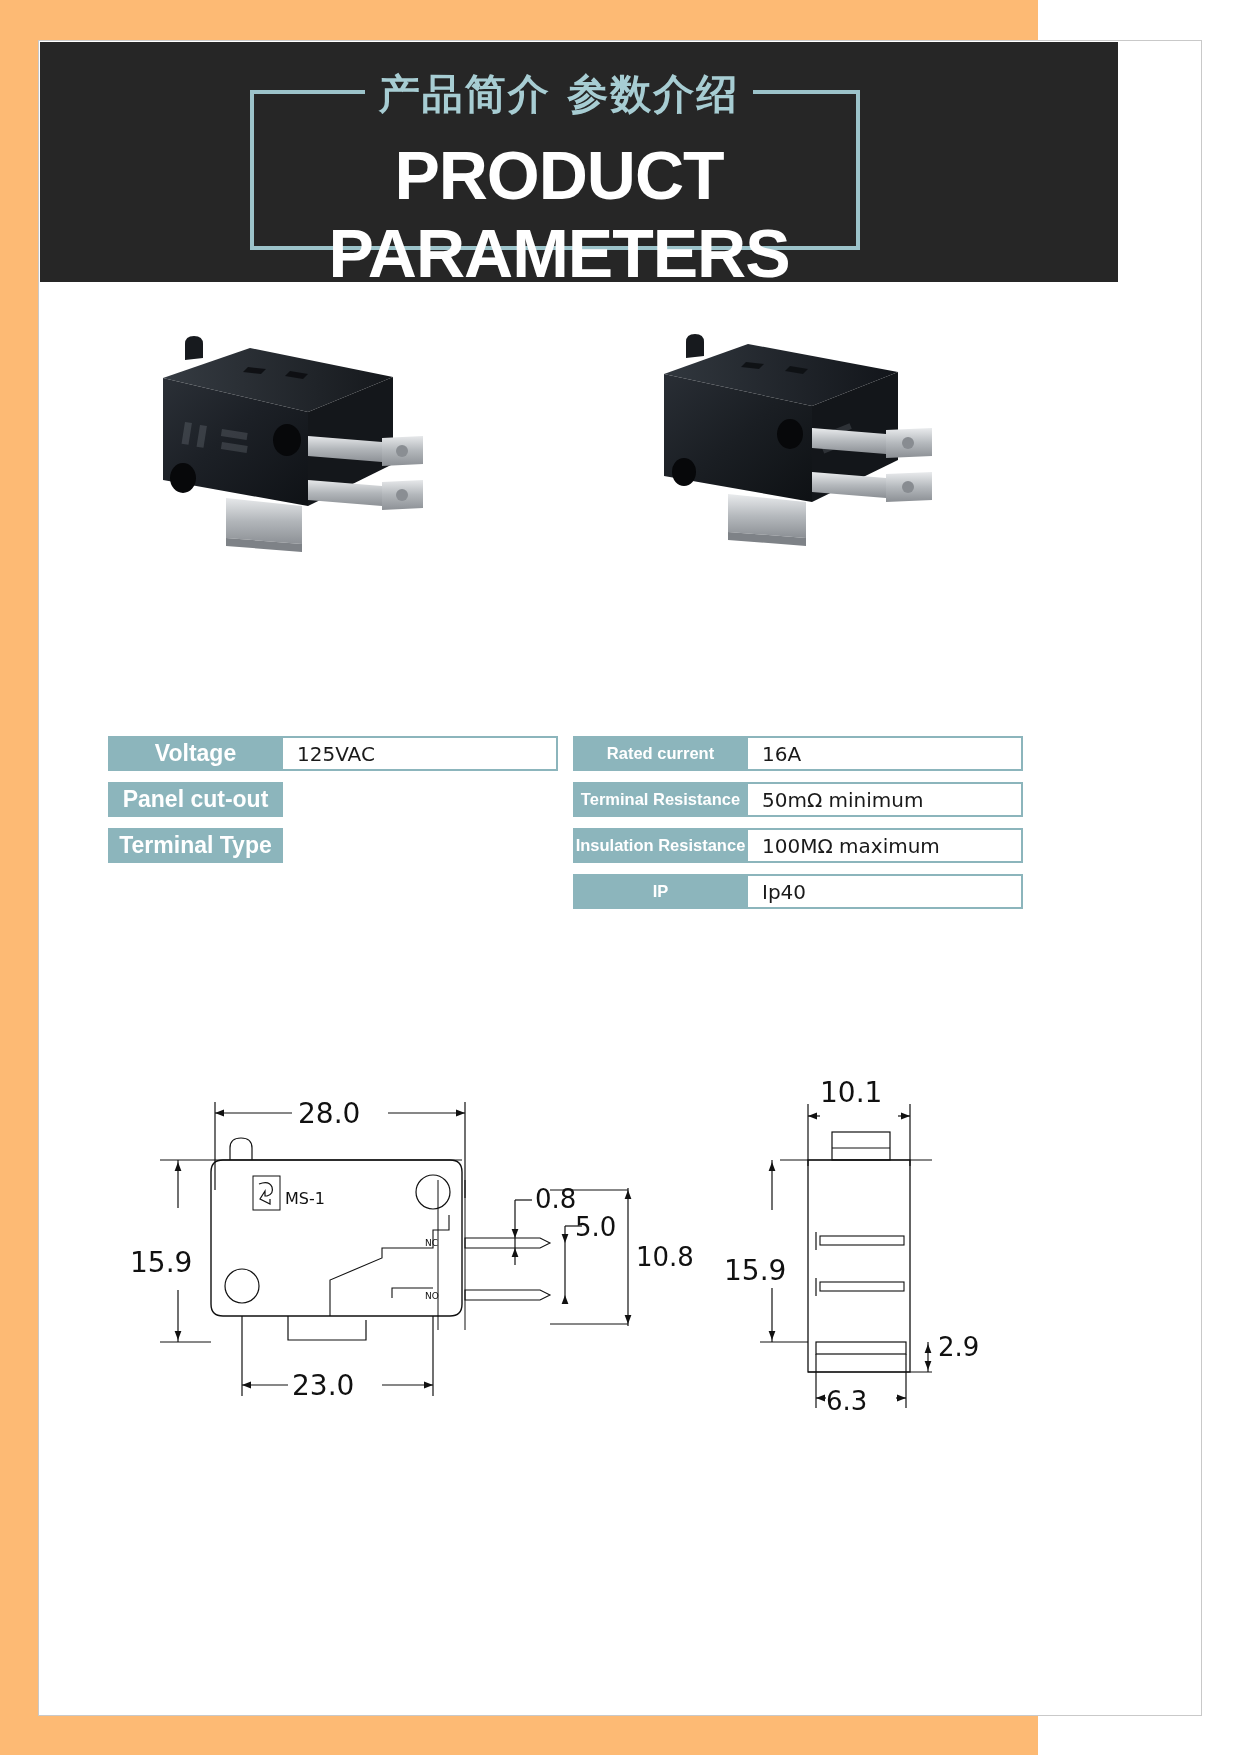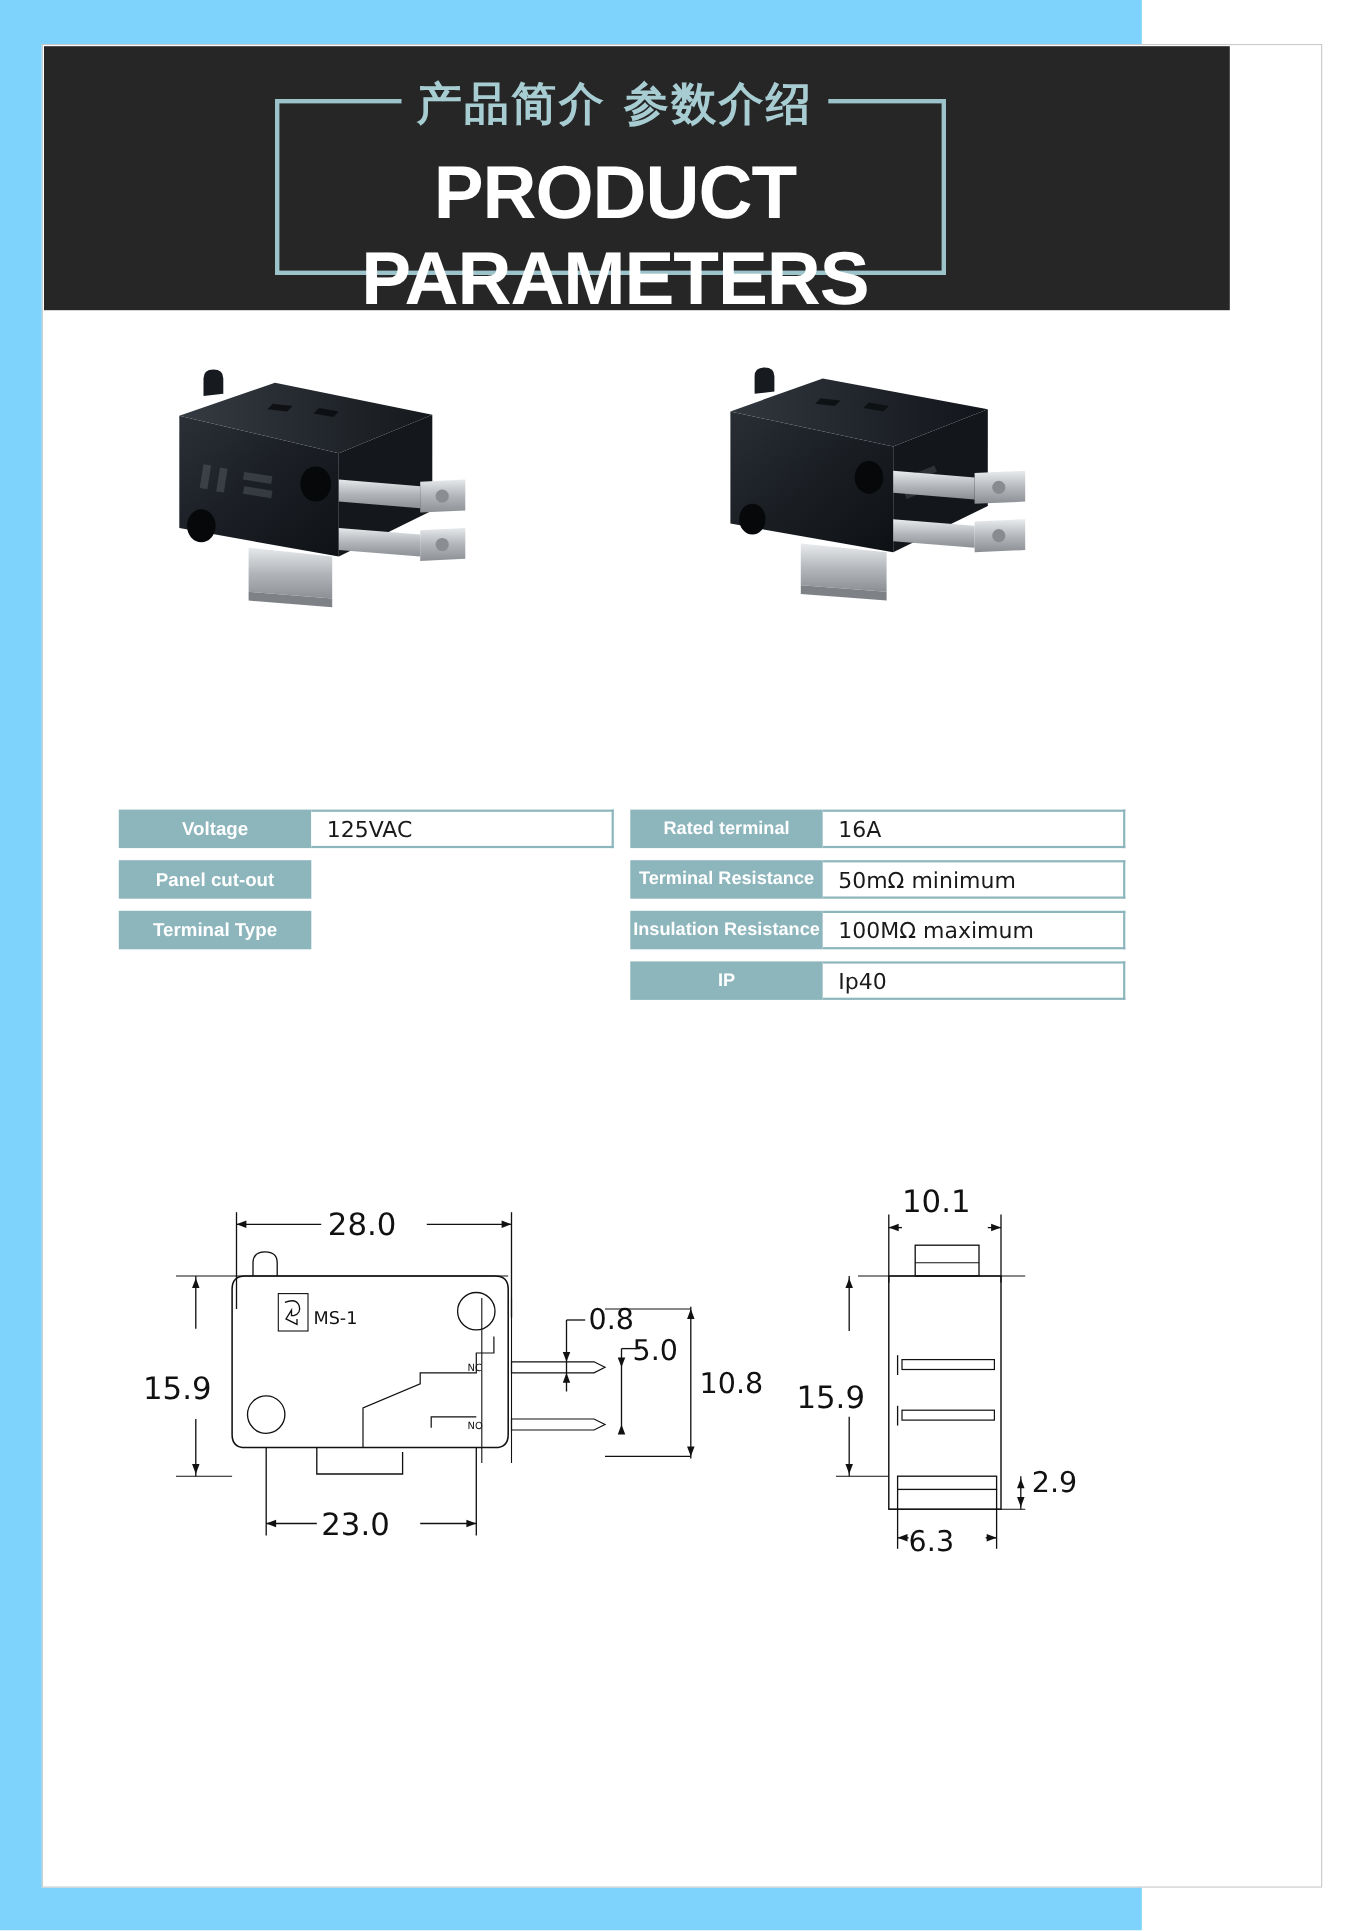--- a/index.html
+++ b/index.html
@@ -4,21 +4,21 @@
 <style>
   html,body{margin:0;padding:0;background:#ffffff;}
   body{
     width:1241px;height:1755px;position:relative;
     font-family:"Liberation Sans","DejaVu Sans",sans-serif;
     overflow:hidden;
   }
   
   #page{
     position:absolute;left:0;top:0;width:1038px;height:1755px;
-    background:#7dd3fc;
+    background:#fdba74;
   }
   #page-border{
     position:absolute;left:38px;top:40px;width:1164px;height:1676px;
     border:1px solid #c9c9c9;box-sizing:border-box;background:#fff;
   }
   
   #banner{
     position:absolute;left:40px;top:42px;width:1078px;height:240px;
     background:#262626;
   }
@@ -45,21 +45,21 @@
   .photo-wrap{position:absolute;top:0;height:300px;}
   #photo-left{left:90px;width:400px;}
   #photo-right{left:600px;width:400px;}
   
   #tables{position:absolute;left:0;top:0;width:1241px;height:1755px;}
   .ptable{position:absolute;width:450px;}
   #table-left{left:108px;top:736px;}
   #table-right{left:573px;top:736px;}
   .prow{display:flex;align-items:stretch;height:35px;margin-bottom:11px;}
   .pkey{
-    background:#8cb5bc;color:#ffffff;font-weight:bold;font-size:17px;
+    background:#8cb5bc;color:#ffffff;font-weight:bold;font-size:23px;
     display:flex;align-items:center;justify-content:center;
     width:175px;flex:0 0 175px;letter-spacing:0px;
     font-family:"Liberation Sans","DejaVu Sans",sans-serif;
   }
   #table-right .pkey{font-size:16.5px;}
   .pval{
     flex:1 1 auto;background:#ffffff;border:2px solid #8cb5bc;
     border-left:none;box-sizing:border-box;
     display:flex;align-items:center;
     padding-left:14px;color:#1a1a1a;font-size:20px;
@@ -191,21 +191,21 @@
       <div class="prow">
         <div class="pkey">Panel cut-out</div>
       </div>
       <div class="prow">
         <div class="pkey">Terminal Type</div>
       </div>
     </div>
 
     <div class="ptable" id="table-right">
       <div class="prow">
-        <div class="pkey">Rated terminal</div>
+        <div class="pkey">Rated current</div>
         <div class="pval">16A</div>
       </div>
       <div class="prow">
         <div class="pkey">Terminal Resistance</div>
         <div class="pval">50mΩ minimum</div>
       </div>
       <div class="prow">
         <div class="pkey">Insulation Resistance</div>
         <div class="pval">100MΩ maximum</div>
       </div>

